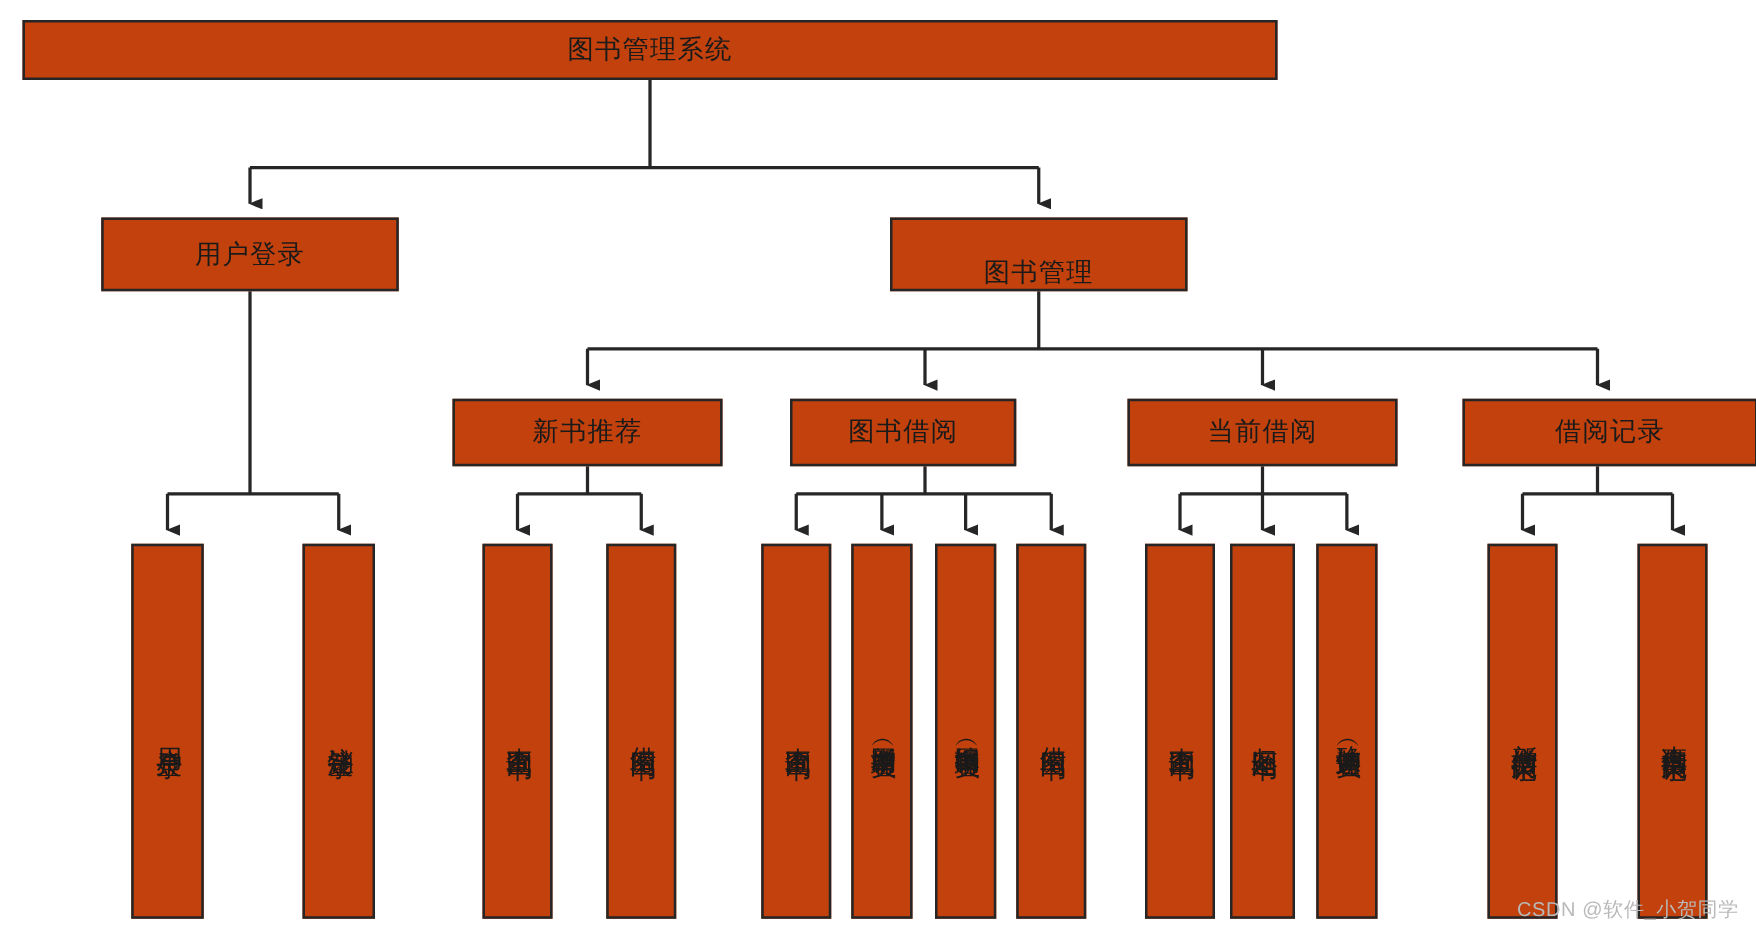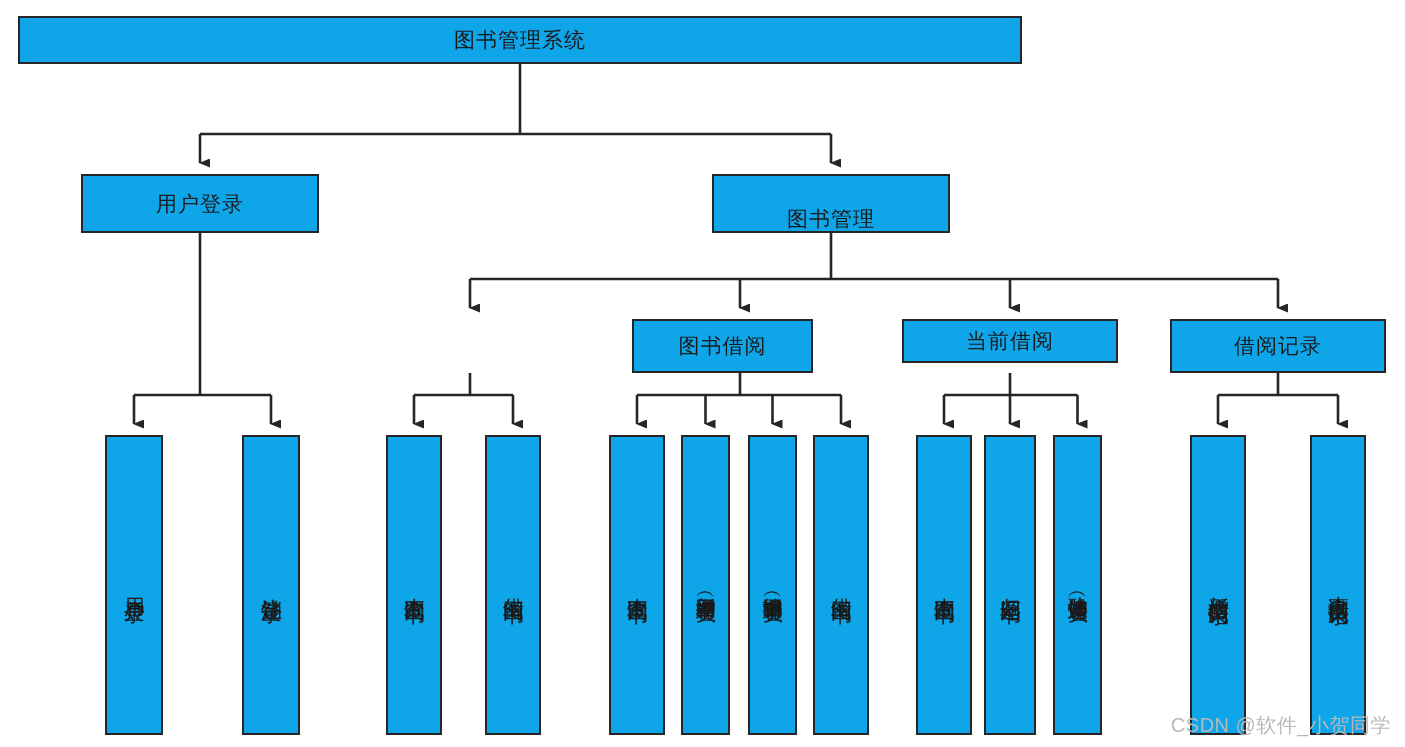--- a/index.html
+++ b/index.html
@@ -23,21 +23,21 @@
     left: 0;
     top: 0;
     width: 1405px;
     height: 747px;
     pointer-events: none;
   }
   .node {
     position: absolute;
     box-sizing: border-box;
     border: 2px solid #262626;
-    background: #0ea5e9;
+    background: #c2410c;
     display: flex;
     align-items: center;
     justify-content: center;
     color: #1a1a1a;
   }
   .node.horiz {
     font-size: 21px;
     letter-spacing: 1px;
     line-height: 1.2;
   }
@@ -53,21 +53,21 @@
     font-size: 20px;
     letter-spacing: 1px;
   }
   .label {
     white-space: nowrap;
   }
   #watermark {
     position: absolute;
     right: 14px;
     bottom: 8px;
-    font-size: 20px;
+    font-size: 16px;
     color: #b9b9b9;
     letter-spacing: 0.5px;
     white-space: nowrap;
   }
 </style>
 </head>
 <body>
 
 <div id="canvas">
 
@@ -118,27 +118,30 @@
     <span class="label">图书管理系统</span>
   </div>
 
   <div class="node horiz" style="left: 81px; top: 174px; width: 238px; height: 59px;">
     <span class="label">用户登录</span>
   </div>
   <div class="node horiz" style="left: 712px; top: 174px; width: 238px; height: 59px; align-items: flex-end;">
     <span class="label">图书管理</span>
   </div>
 
+  <div class="node horiz" style="left: 362px; top: 319px; width: 216px; height: 54px;">
+    <span class="label">新书推荐</span>
+  </div>
   <div class="node horiz" style="left: 632px; top: 319px; width: 181px; height: 54px;">
     <span class="label">图书借阅</span>
   </div>
-  <div class="node horiz" style="left: 902px; top: 319px; width: 216px; height: 44px;">
+  <div class="node horiz" style="left: 902px; top: 319px; width: 216px; height: 54px;">
     <span class="label">当前借阅</span>
   </div>
-  <div class="node horiz" style="left: 1170px; top: 319px; width: 216px; height: 54px;">
+  <div class="node horiz" style="left: 1170px; top: 319px; width: 236px; height: 54px;">
     <span class="label">借阅记录</span>
   </div>
 
   <div class="node vert" style="left: 105px; top: 435px; width: 58px; height: 300px;">
     <span class="label">用户登录</span>
   </div>
   <div class="node vert" style="left: 242px; top: 435px; width: 58px; height: 300px;">
     <span class="label">注销登录</span>
   </div>
   <div class="node vert" style="left: 386px; top: 435px; width: 56px; height: 300px;">

